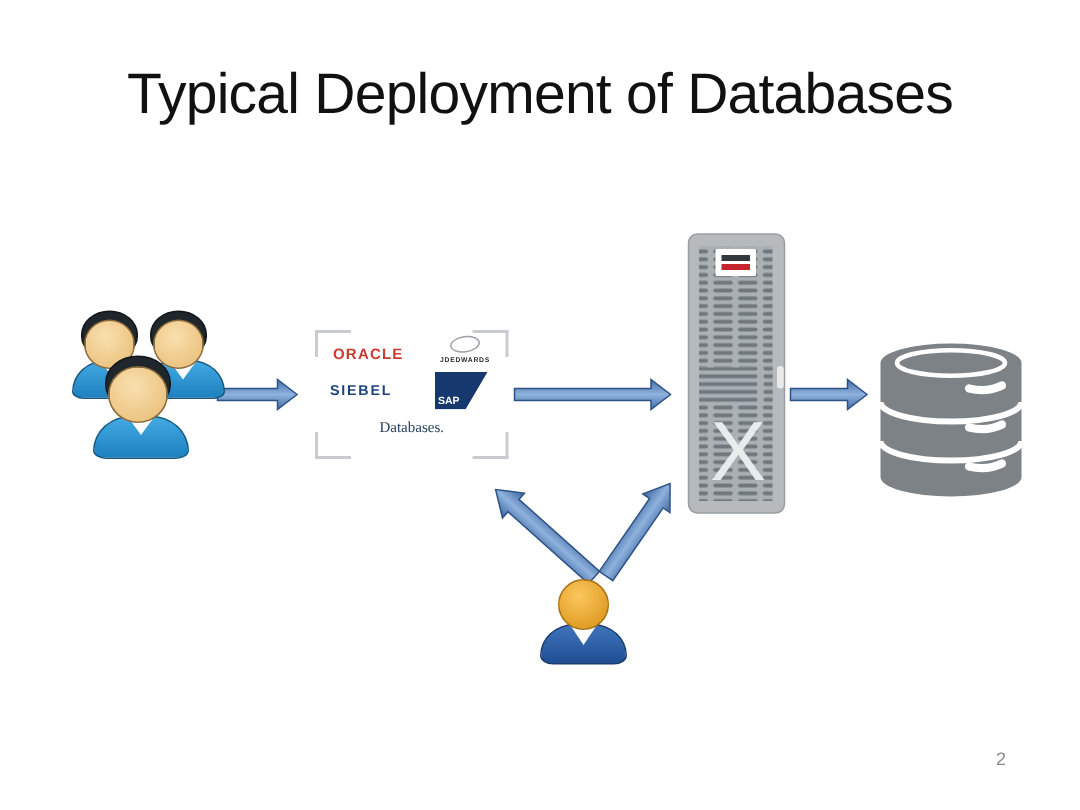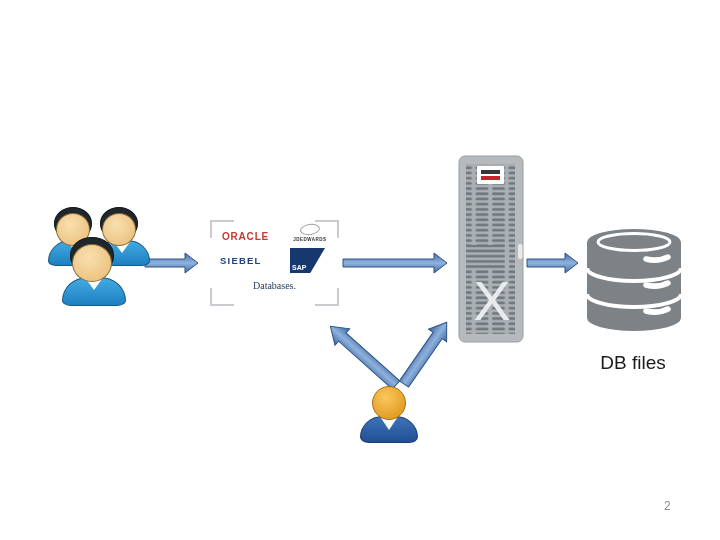--- a/index.html
+++ b/index.html
@@ -113,20 +113,21 @@
 
   .page-number {
     position:absolute; left:664px; top:499px; font-size:12px; color:#8c8c8c;
   }
 </style>
 </head>
 <body>
 
 <div class="slide">
 
+  <div class="title">Typical Deployment of Databases</div>
 
   <svg class="arrow-layer" width="720" height="540" viewBox="0 0 720 540">
     <defs>
       <linearGradient id="ag" gradientUnits="userSpaceOnUse" x1="0" y1="-11" x2="0" y2="11">
         <stop offset="0" stop-color="#3a66a0"></stop>
         <stop offset="0.5" stop-color="#8fb2dd"></stop>
         <stop offset="1" stop-color="#3a66a0"></stop>
       </linearGradient>
     </defs>
     <g transform="translate(145,263)">
@@ -214,21 +215,20 @@
     <svg width="100" height="108" viewBox="0 0 100 108">
       <path d="M3,16 A47,13 0 0 1 97,16 L97,92 A47,13 0 0 1 3,92 Z" fill="#7c8286"></path>
       <ellipse cx="50" cy="16" rx="36" ry="8.5" fill="none" stroke="#ffffff" stroke-width="3"></ellipse>
       <path d="M3,42 A47,13 0 0 0 97,42" fill="none" stroke="#ffffff" stroke-width="4"></path>
       <path d="M3,68 A47,13 0 0 0 97,68" fill="none" stroke="#ffffff" stroke-width="4"></path>
       <path d="M62,33 Q74,36 84,31" fill="none" stroke="#ffffff" stroke-width="5.5" stroke-linecap="round"></path>
       <path d="M62,59 Q74,62 84,57" fill="none" stroke="#ffffff" stroke-width="5.5" stroke-linecap="round"></path>
       <path d="M62,85 Q74,88 84,83" fill="none" stroke="#ffffff" stroke-width="5.5" stroke-linecap="round"></path>
     </svg>
   </div>
-  <div class="node-label" style="left:583px; top:352px; width:100px;">DB files</div>
 
   <div class="person dba" style="left:360px; top:386px; width:58px; height:56px; z-index:3;">
     <div class="body" style="left:0; top:30px; width:56px; height:25px;">
         <div class="collar"></div>
       </div>
     <div class="head" style="left:12px; top:0; width:32px; height:32px;"></div>
   </div>
 
   <div class="page-number">2</div>
 

